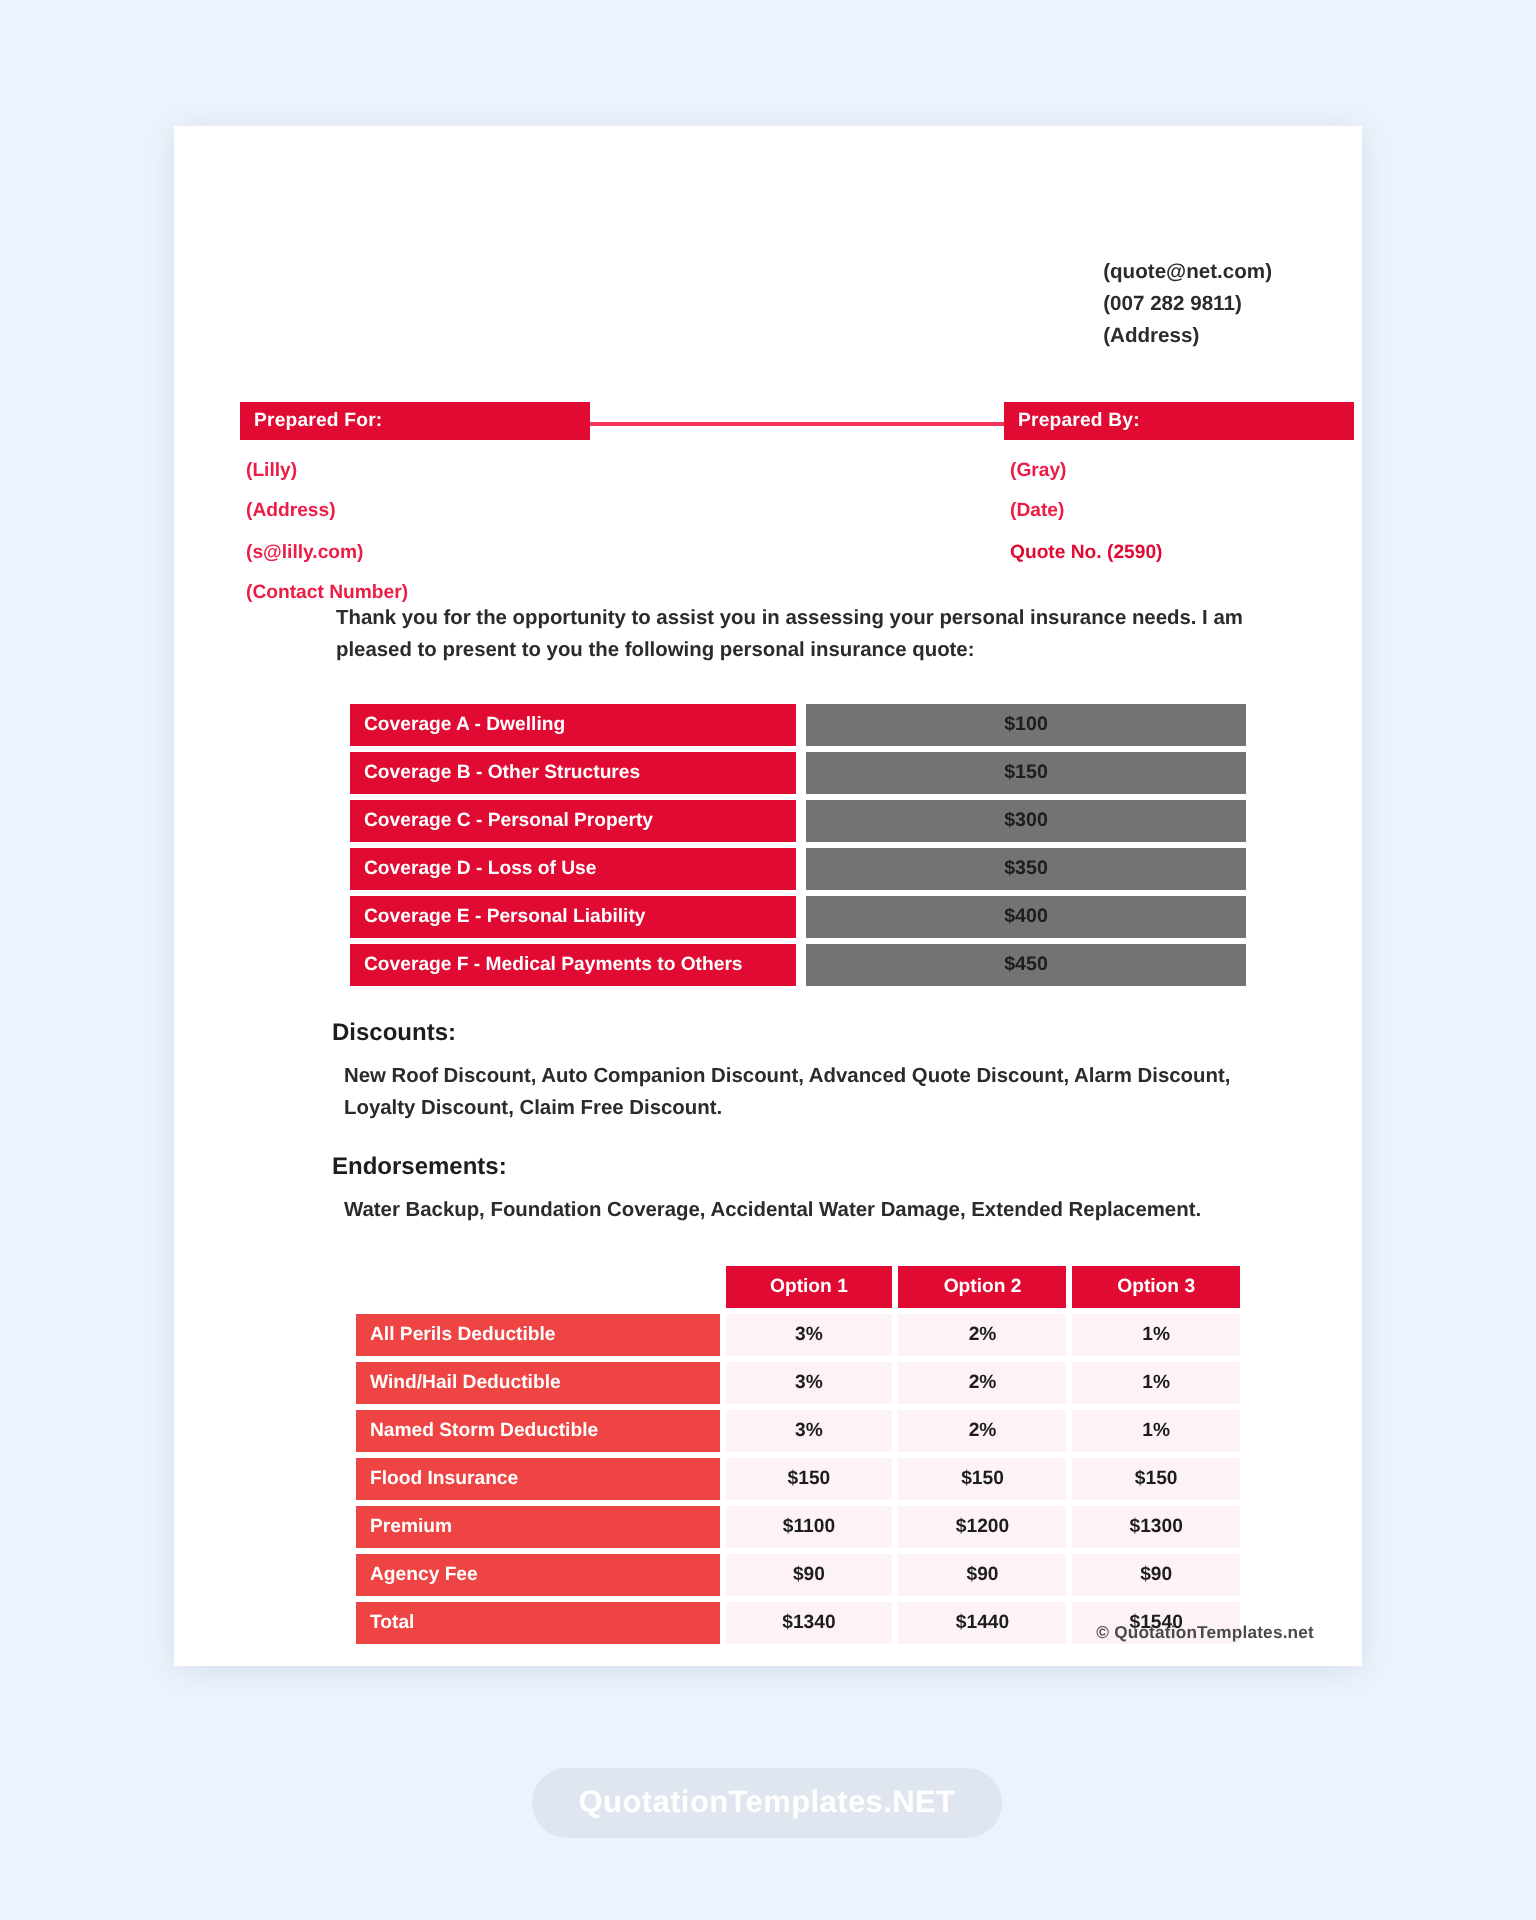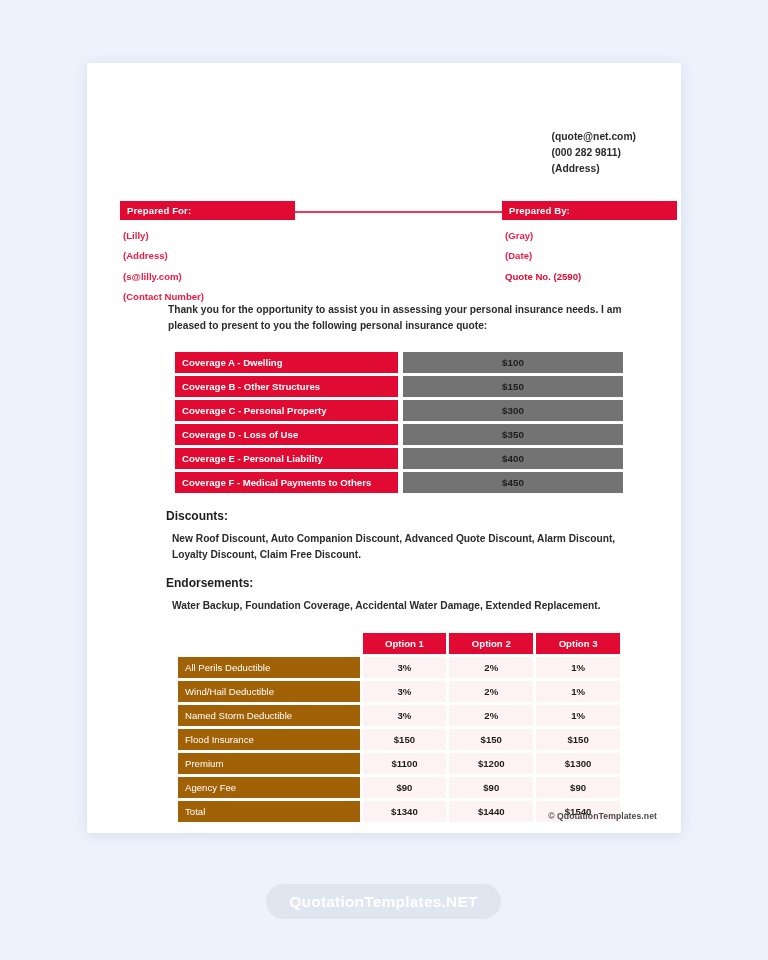--- a/index.html
+++ b/index.html
@@ -207,24 +207,24 @@
     background: #e00a32;
     color: #ffffff;
     font-size: 9.6px;
     font-weight: bold;
     text-align: center;
     padding: 5px 0;
     width: 84px;
   }
 
   .options-table td.rowlbl {
-    background: #a16207;
+    background: #ef4444;
     color: #ffffff;
     font-size: 9.6px;
-    font-weight: normal;
+    font-weight: bold;
     padding: 5px 0 5px 7px;
   }
 
   .options-table td.cell {
     background: #fdf2f4;
     color: #1d1d1d;
     font-size: 9.6px;
     font-weight: bold;
     text-align: center;
     padding: 5px 0;
@@ -265,21 +265,21 @@
 </head>
 <body>
 
 <div class="sheet">
   <div class="sheet-inner">
 
     <div class="header">
 
       <div class="contact-block">
         <div>(quote@net.com)</div>
-        <div>(000 282 9811)</div>
+        <div>(007 282 9811)</div>
         <div>(Address)</div>
       </div>
 
       <div class="divider"></div>
     </div>
 
     <div class="prepared-row">
       <div class="prepared-col left">
         <div class="prepared-head">Prepared For:</div>
         <div class="prepared-line">(Lilly)</div>

